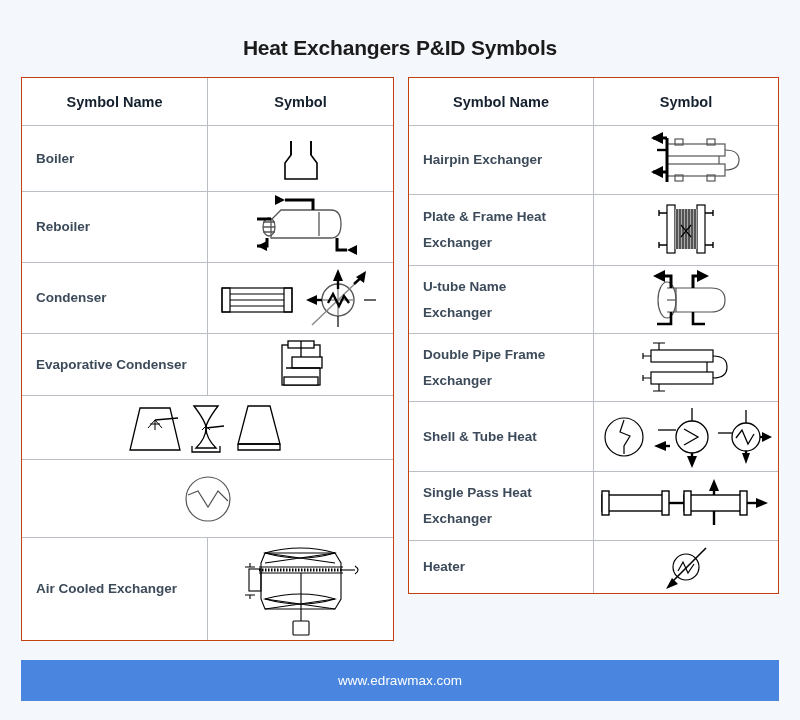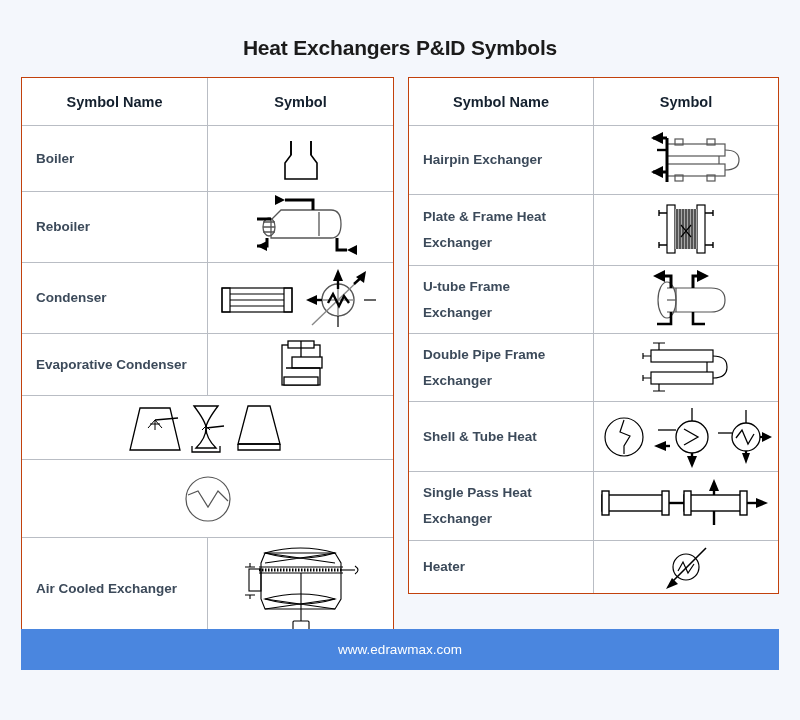--- a/index.html
+++ b/index.html
@@ -76,21 +76,21 @@
     display: flex;
     align-items: center;
   }
   .hdr .cell-name { padding: 0; }
 
   .sym { display: block; }
 
   .footer {
     position: absolute;
     left: 21px;
-    top: 629px;
+    top: 660px;
     width: 758px;
     height: 41px;
     background: #4a86df;
     color: #ffffff;
     font-size: 13.5px;
     display: flex;
     align-items: center;
     justify-content: center;
     box-sizing: border-box;
   }
@@ -300,21 +300,21 @@
             <path d="M8 46 L16 46 M8 43 L8 49"></path>
             <path d="M54 14 L62 14 M62 11 L62 17"></path>
             <path d="M54 46 L62 46 M62 43 L62 49"></path>
           </g>
         </svg>
       </div>
     </div>
 
 
     <div class="row" style="height:68px">
-      <div class="cell-name">U-tube Frame Exchanger</div>
+      <div class="cell-name">U-tube Name Exchanger</div>
       <div class="cell-sym">
         <svg class="sym" width="110" height="64" viewBox="0 0 110 64">
           <g fill="none" stroke="#555" stroke-width="1.2">
             <ellipse cx="36" cy="32" rx="9" ry="18"></ellipse>
             <path d="M36 20 L80 20 Q94 20 94 32 Q94 44 80 44 L36 44"></path>
             <path d="M36 32 L45 32"></path>
             <path d="M45 20 L45 44"></path>
           </g>
           <g fill="none" stroke="#000" stroke-width="3">
             <path d="M40 20 L40 8 L26 8"></path>

